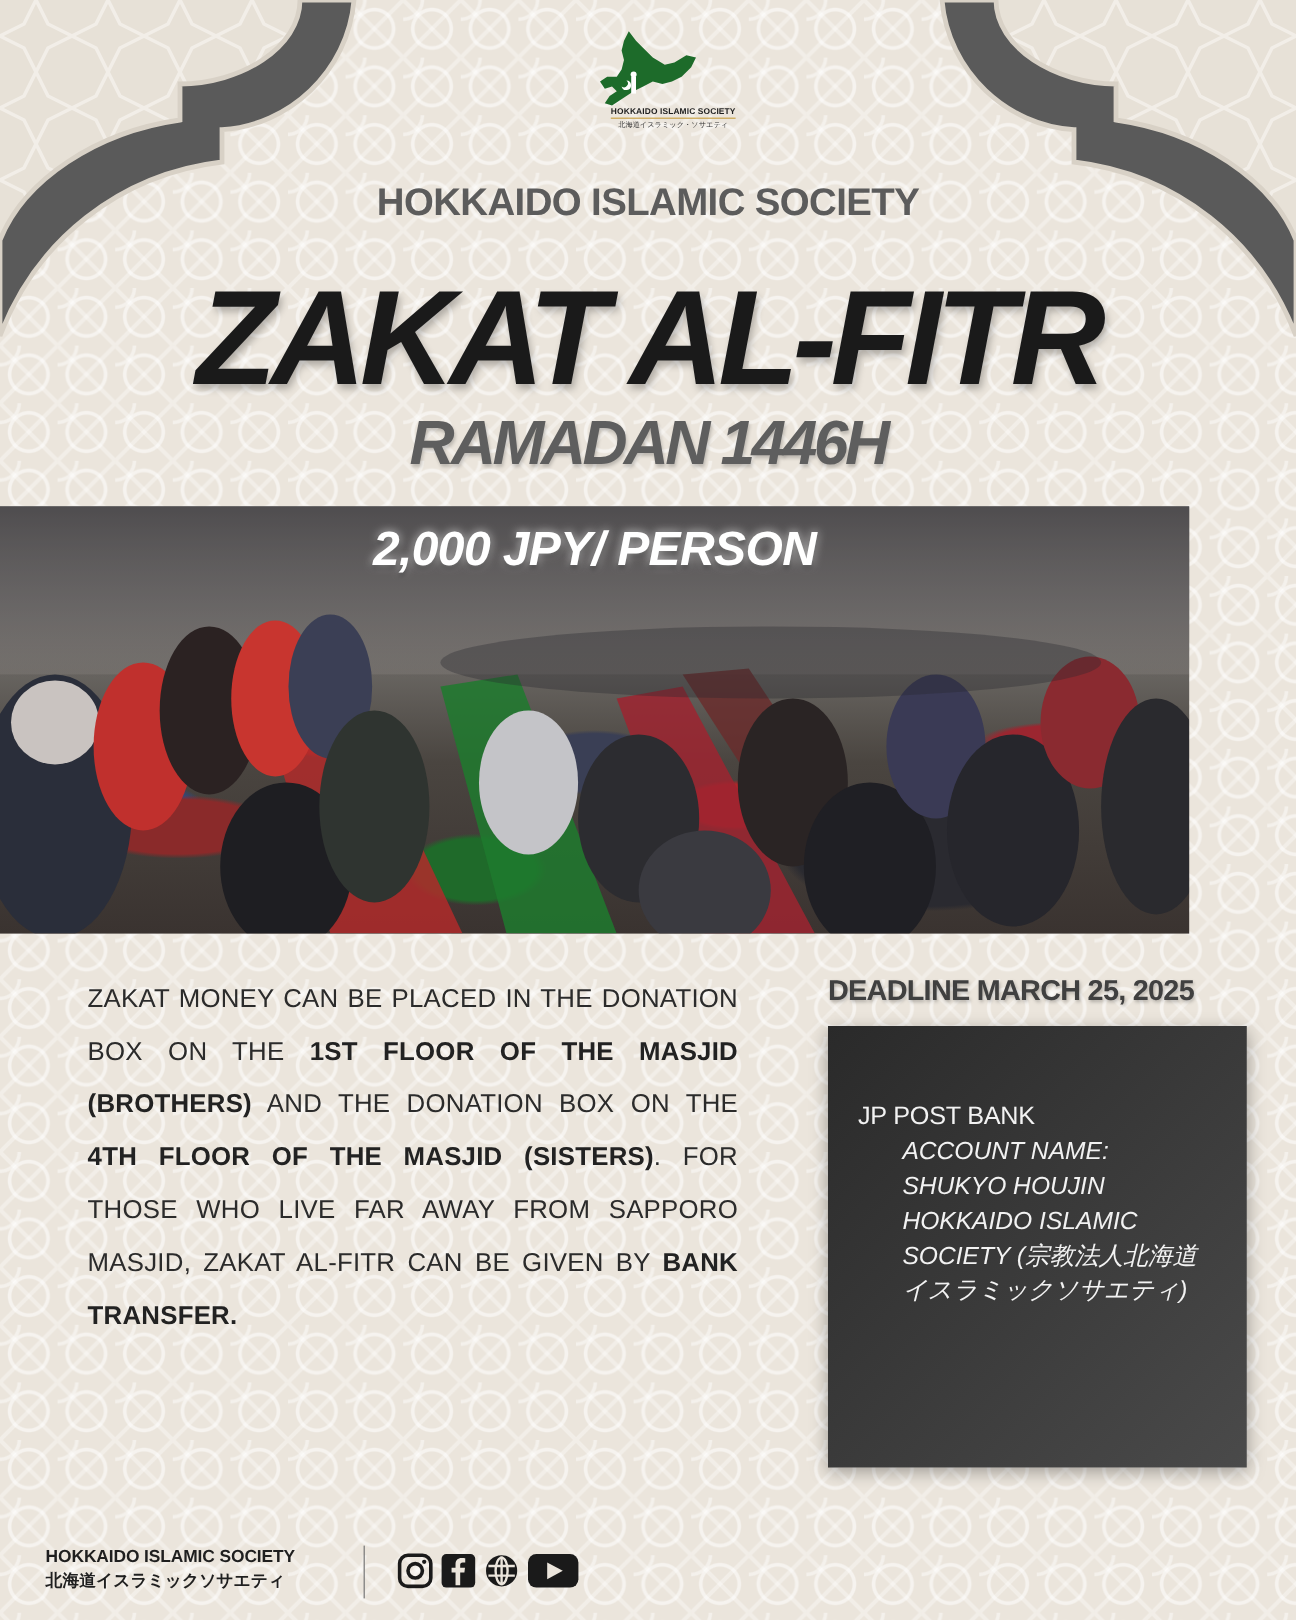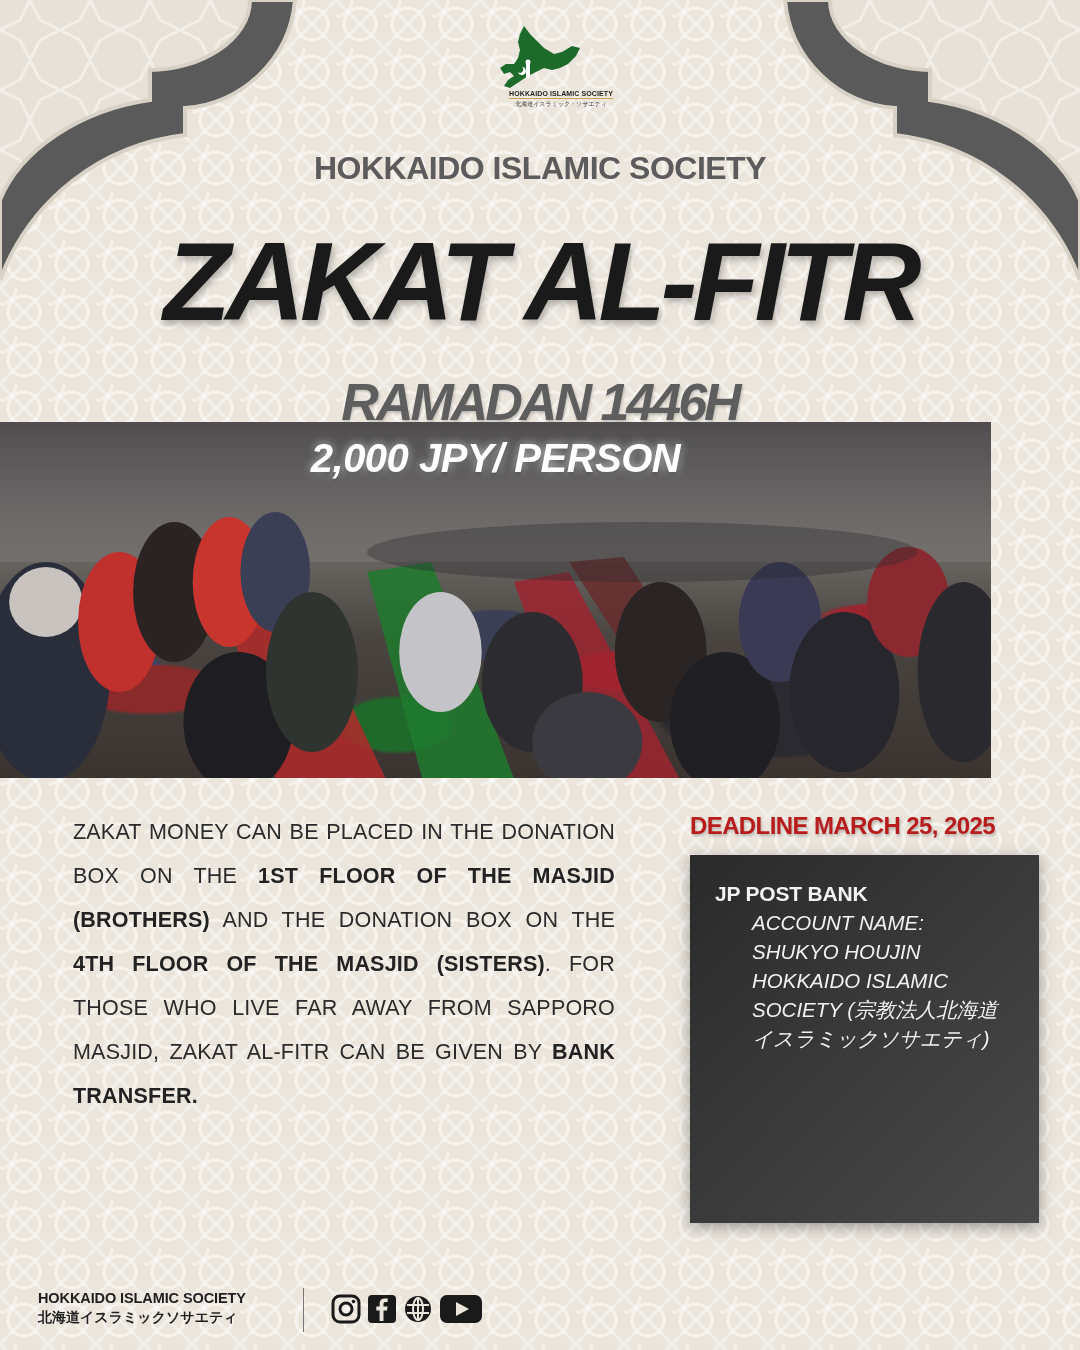--- a/index.html
+++ b/index.html
@@ -47,21 +47,20 @@
       font-family: "Liberation Sans", sans-serif; font-weight: 900; font-style: italic;
       font-size: 112px; color: #1a1a1a; letter-spacing: -5px; line-height: 1;
       transform: scaleX(0.98);
       text-shadow: 2px 4px 6px rgba(0,0,0,0.25);
     }
     .sub-title {
       position: absolute; left: 0; right: 0; top: 340px; text-align: center;
       font-family: "Liberation Sans", sans-serif; font-weight: bold; font-style: italic;
       font-size: 52px; color: #5e5e5e; letter-spacing: -3px;
       text-shadow: 1px 2px 3px rgba(0,0,0,0.2);
-      margin-top: 32px;
     }
 
     
     .photo-banner {
       position: absolute; left: 0; top: 422px; width: 991px; height: 356px;
       overflow: hidden;
       background:
         linear-gradient(180deg, rgba(40,40,45,0.85) 0%, rgba(60,60,65,0.55) 22%, rgba(0,0,0,0) 40%),
         radial-gradient(ellipse at 15% 75%, #8a2a2a 0 6%, transparent 7%),
         radial-gradient(ellipse at 40% 85%, #1f6a2a 0 6%, transparent 7%),
@@ -95,32 +94,32 @@
       color: #2b2b2b; text-align: justify; text-transform: uppercase;
       letter-spacing: 0.2px;
     }
     .body-text p + p { margin-top: 32px; }
     .body-text b { font-weight: bold; color: #222; }
 
     
     .deadline {
       position: absolute; left: 690px; top: 812px; width: 350px;
       font-family: "Liberation Sans", sans-serif; font-weight: bold;
-      font-size: 24px; color: #b91c1c; letter-spacing: -0.6px; white-space: nowrap;
+      font-size: 24px; color: #404040; letter-spacing: -0.6px; white-space: nowrap;
       text-shadow: 1px 2px 3px rgba(0,0,0,0.25);
     }
     .bank-box {
       position: absolute; left: 690px; top: 855px; width: 349px; height: 368px;
       background: linear-gradient(135deg, #2a2a2a 0%, #3a3a3a 50%, #4a4a4a 100%);
       box-shadow: 0 4px 14px rgba(0,0,0,0.35);
       padding: 24px 24px 20px 25px;
       color: #f2f2f2; font-family: "Liberation Sans", sans-serif;
       font-size: 20.5px; line-height: 29px;
     }
-    .bank-name { font-weight: bold; font-size: 21px; letter-spacing: -0.2px; }
+    .bank-name { font-weight: normal; font-size: 21px; letter-spacing: -0.2px; margin-top: 37px; }
     .bank-line { font-style: italic; margin-left: 37px; }
     .bank-line b { font-weight: bold; }
 
     
     .footer-org {
       position: absolute; left: 38px; top: 1289px;
       font-family: "Liberation Sans", sans-serif; color: #1f1f1f;
     }
     .footer-org-en { font-weight: bold; font-size: 14.5px; letter-spacing: -0.1px; line-height: 18px; }
     .footer-org-jp { font-weight: bold; font-size: 14px; line-height: 20px; }

